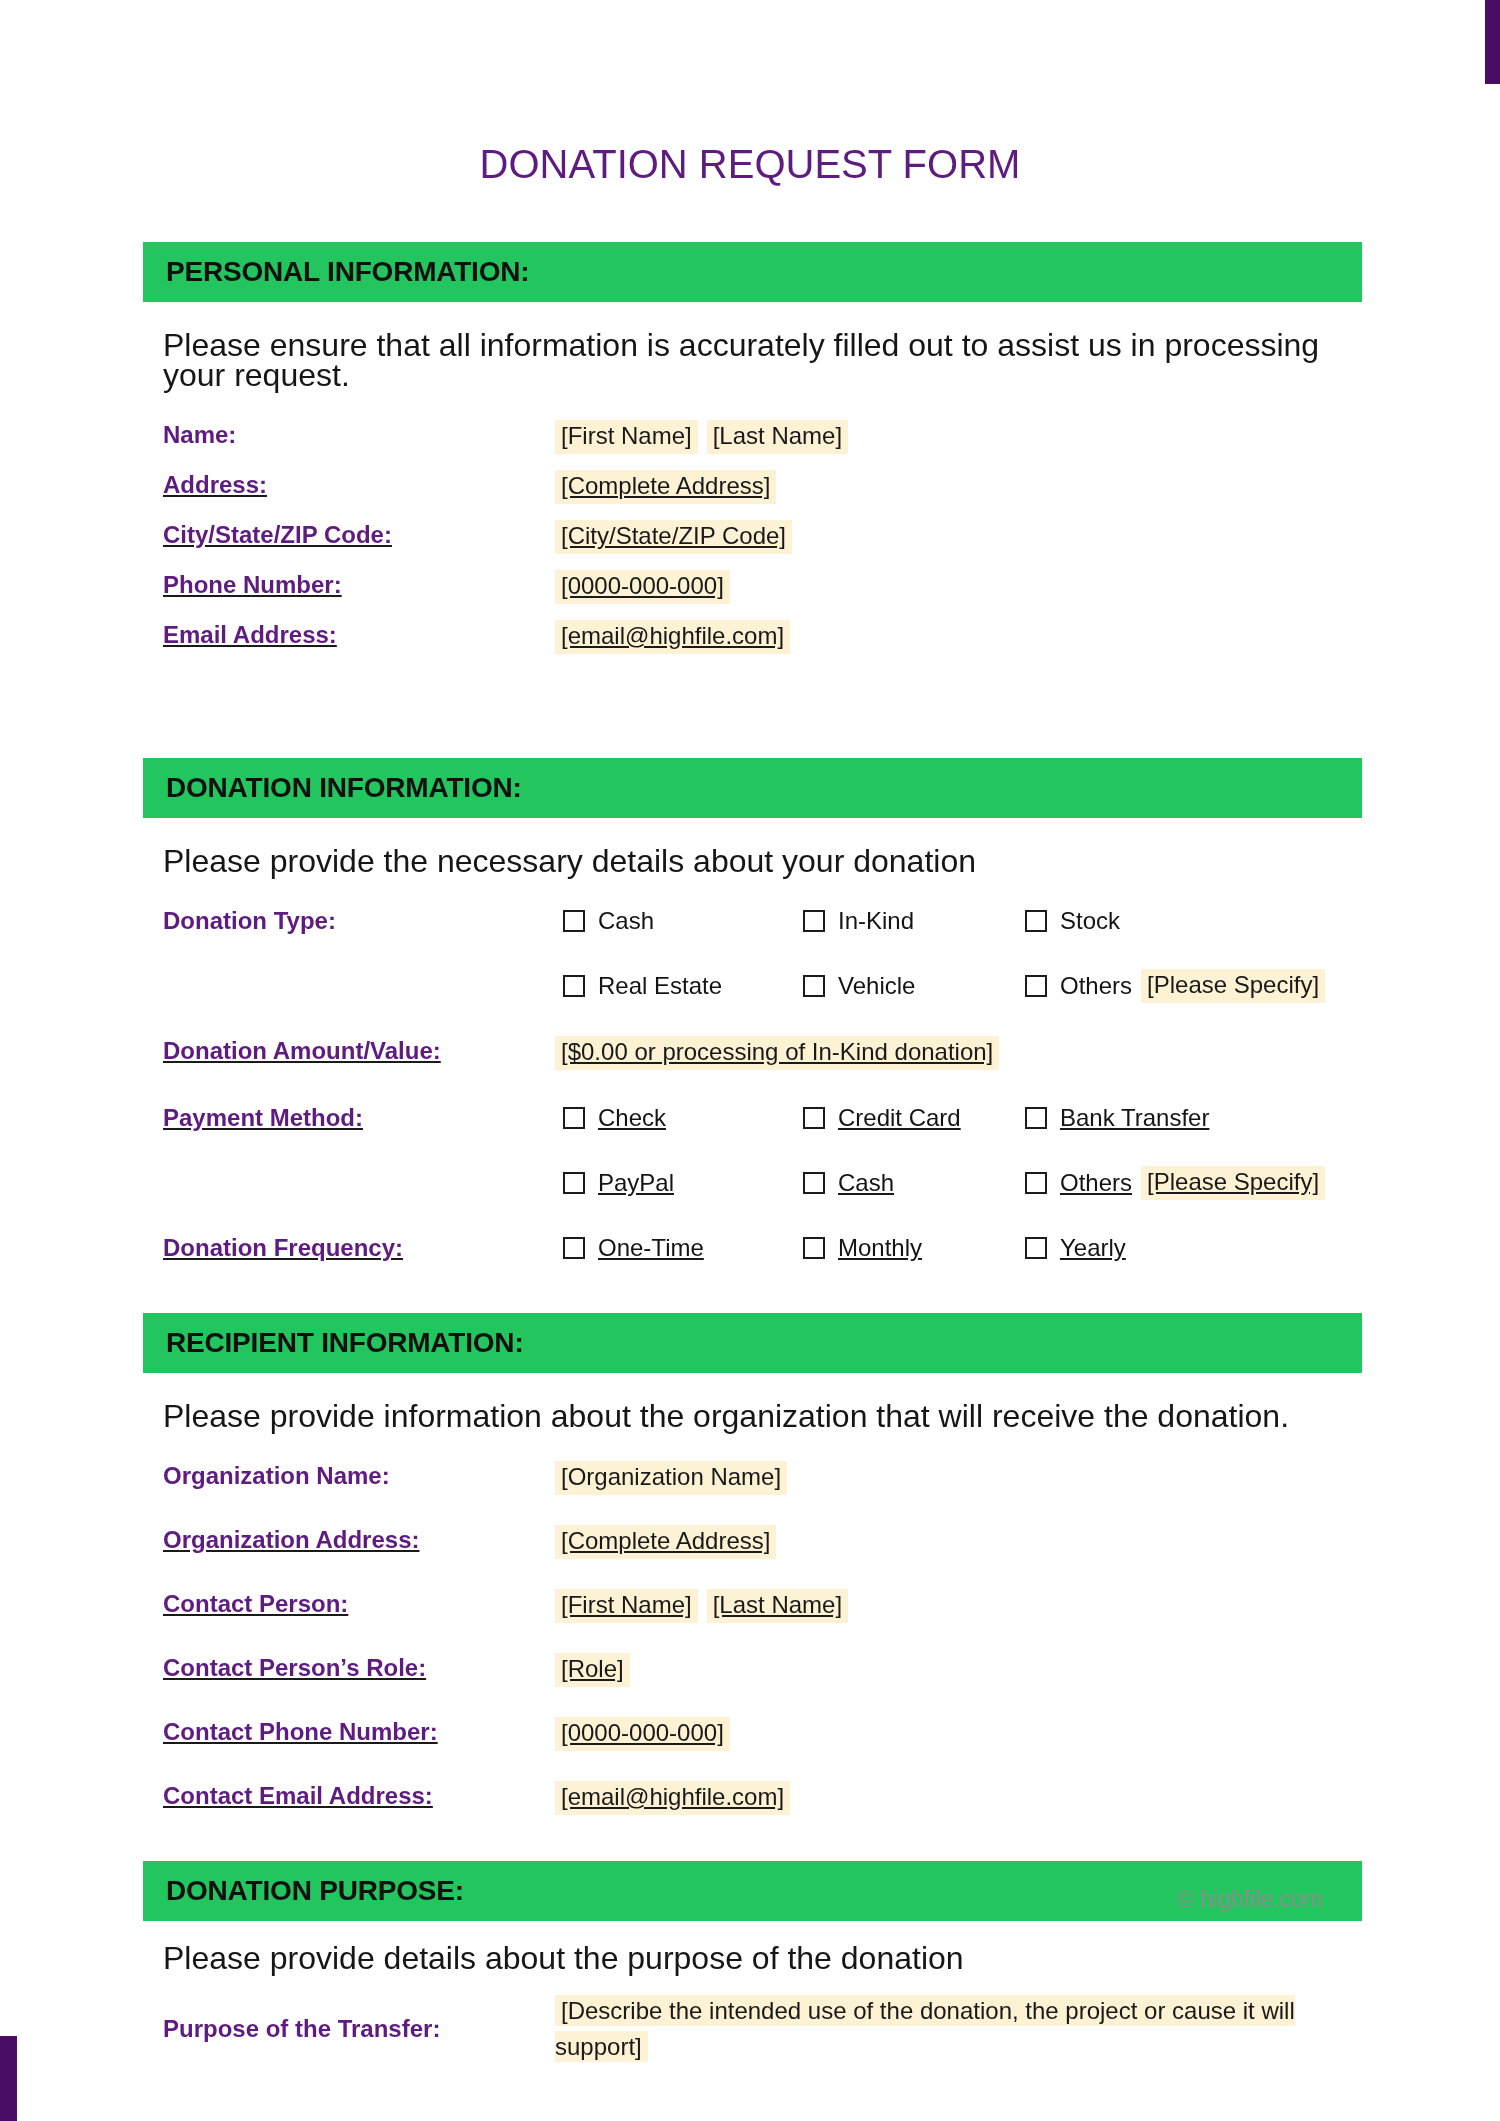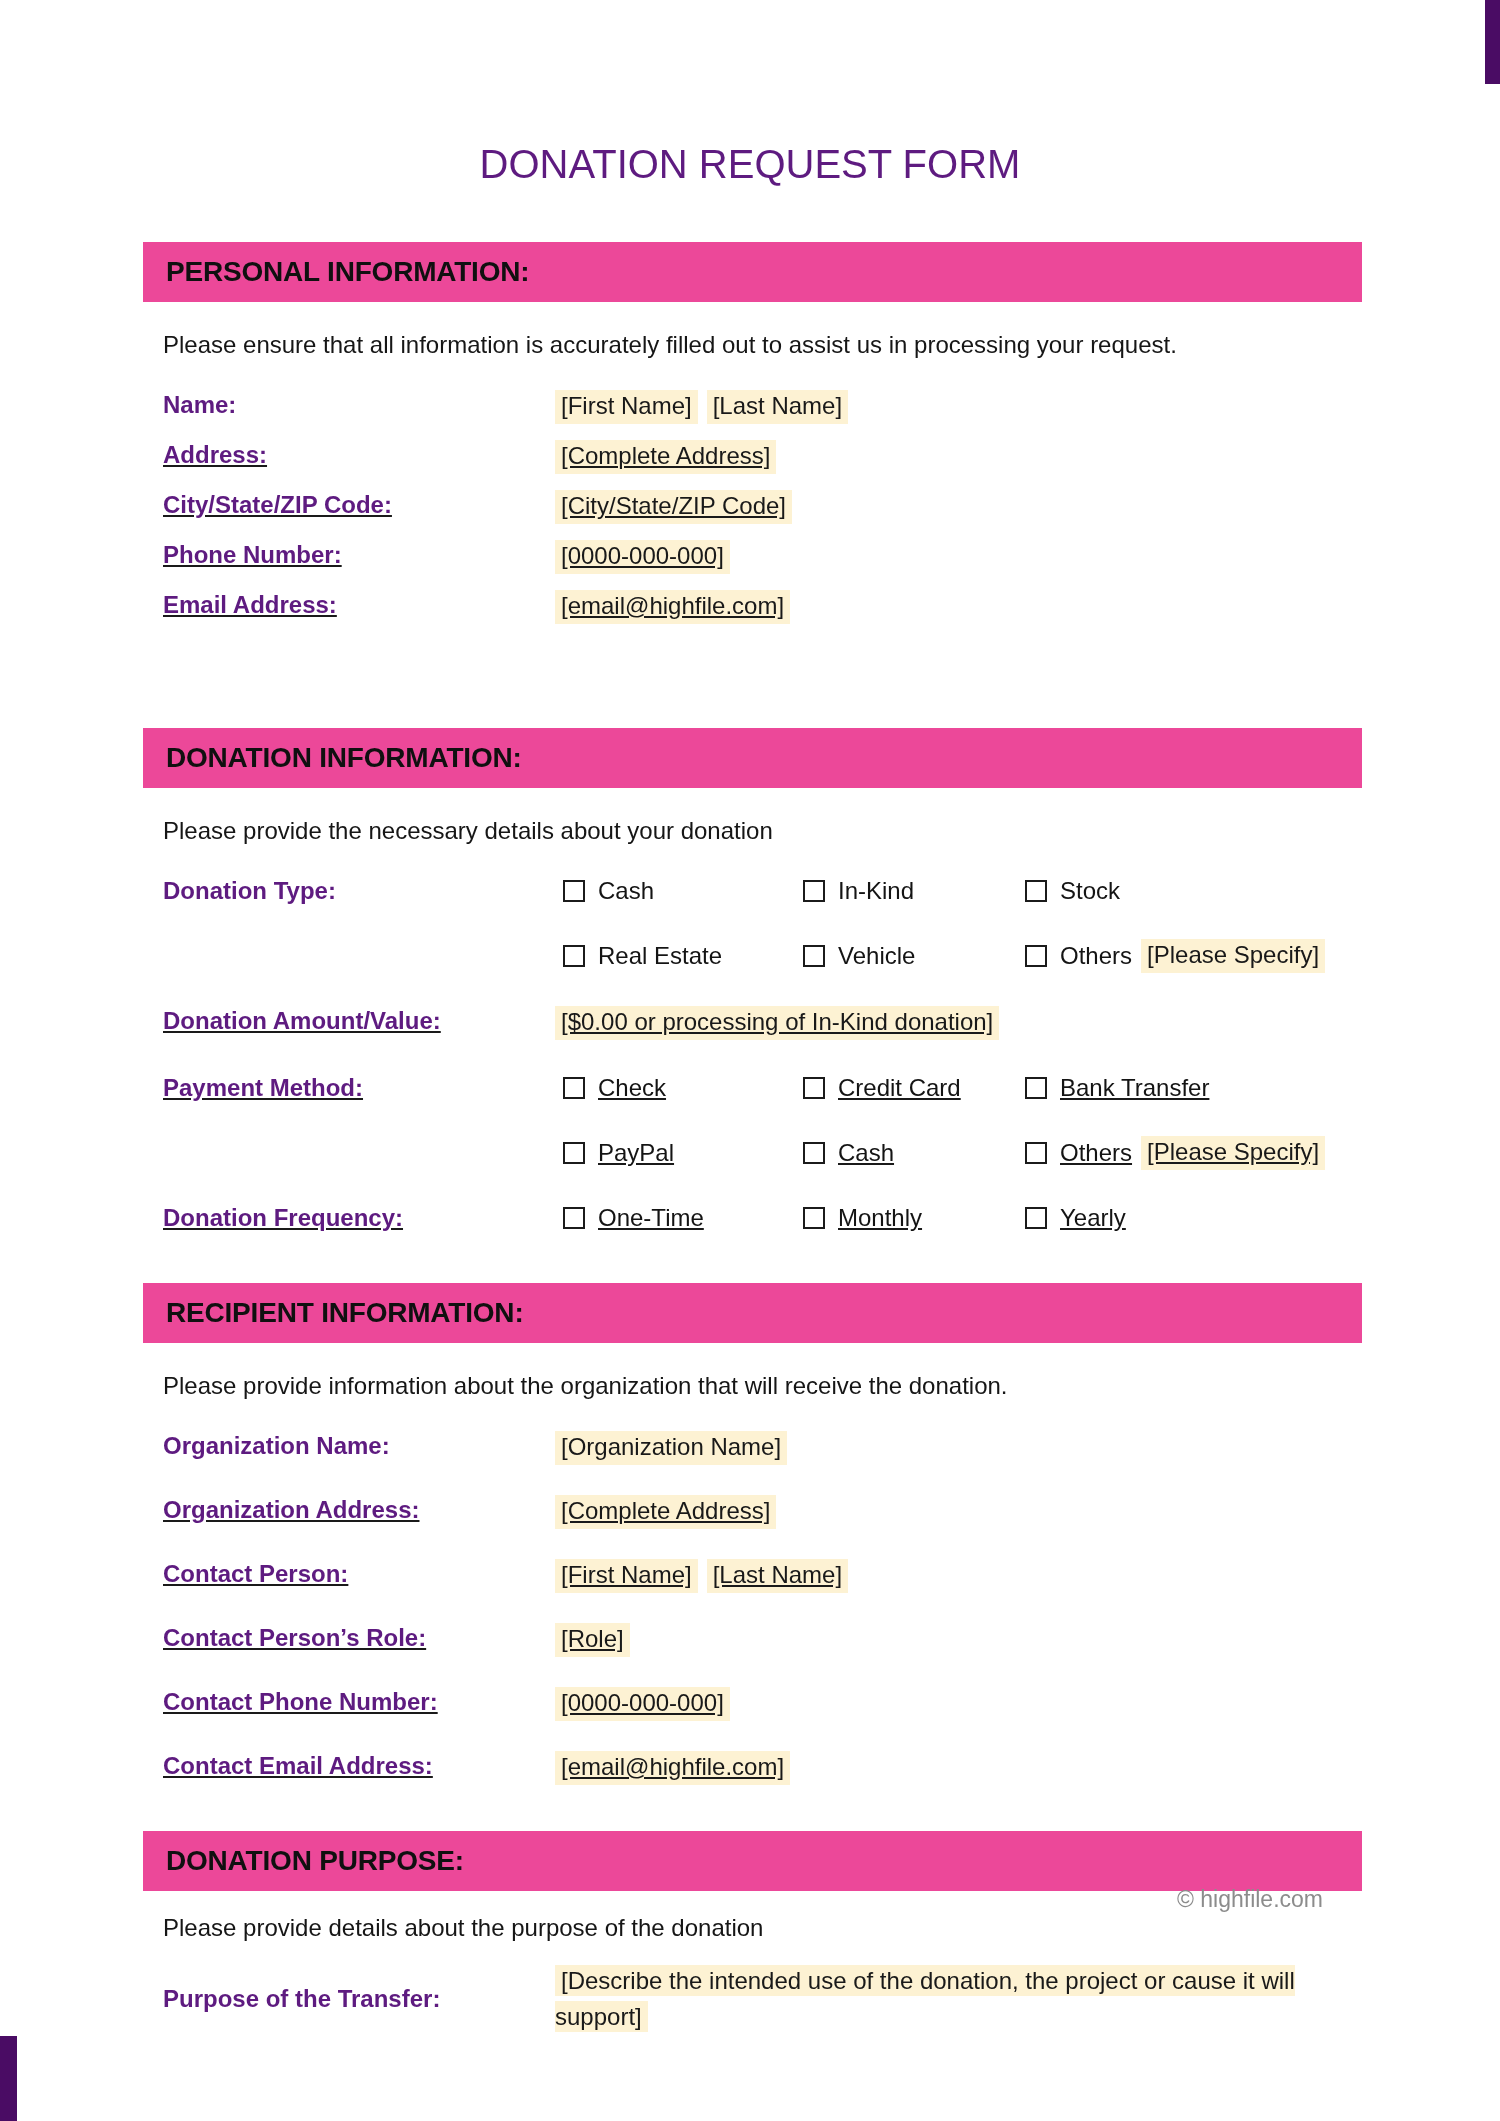--- a/index.html
+++ b/index.html
@@ -24,31 +24,31 @@
     text-align: center;
     font-size: 40px; line-height: 56px; font-weight: 400;
     color: #5e1b80;
   }
   .content { padding: 0 138px 0 143px; }
   #sections > .section:first-child { margin-top: 50px; }
   #sections > .section + .section { margin-top: 104px; }
   #sections > .section:nth-child(3) { margin-top: 50px; }
   #sections > .section:nth-child(4) { margin-top: 46px; }
   .bar {
-    height: 60px; background: #ec4899;
+    height: 60px; background: #22c55e;
     display: flex; align-items: center;
     padding-left: 23px;
   }
   .bar-heading {
     font-size: 28px; font-weight: 700; color: #101010;
     letter-spacing: -0.2px;
   }
   .desc {
     margin: 28px 0 0 20px;
-    font-size: 24px; line-height: 30px; color: #161616;
+    font-size: 32px; line-height: 30px; color: #161616;
   }
   #sections > .section:nth-child(4) .desc { margin-top: 22px; }
   .body { margin-top: 30px; padding-left: 20px; }
   #sections > .section:nth-child(4) .body { margin-top: 20px; }
   .row { display: flex; align-items: flex-start; }
   .row + .row { margin-top: 16px; text-decoration: underline; }
   .s-donation-information .row + .row { margin-top: 33px; }
   .s-recipient-information .row + .row { margin-top: 30px; }
   .label {
     flex: 0 0 392px;

